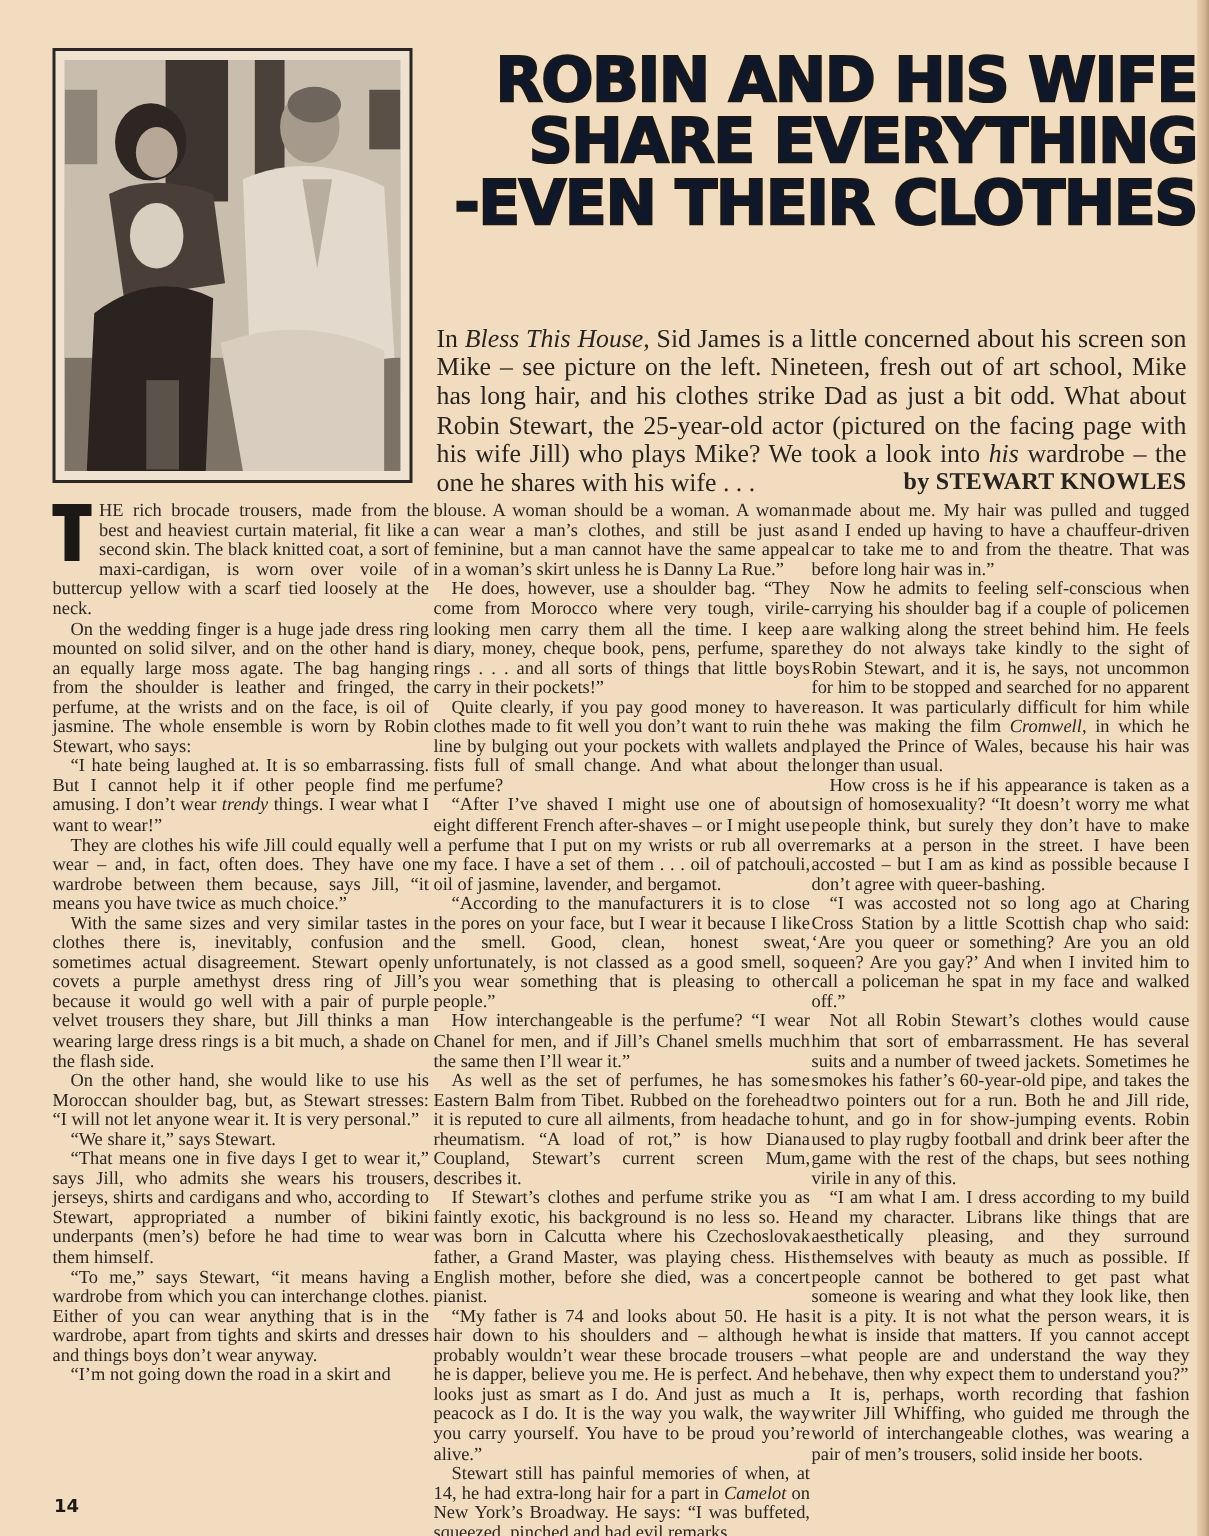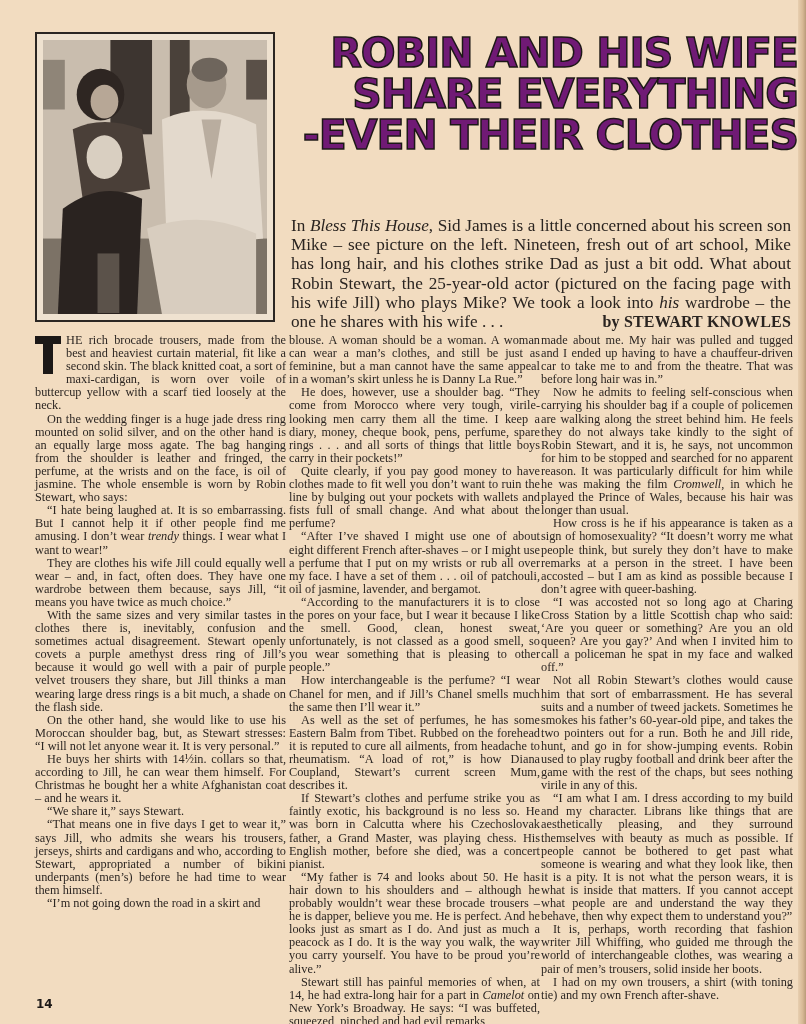--- a/index.html
+++ b/index.html
@@ -7,21 +7,21 @@
     font-family:"Liberation Serif","DejaVu Serif",serif;color:#2a2420;}
   .page-edge{position:absolute;right:0;top:0;width:8px;height:1024px;
     background:linear-gradient(90deg,#e8cfb0,#d6b894 60%,#b89a78);}
   .photo{position:absolute;left:35px;top:32px;width:240px;height:290px;
     border:2px solid #2b2622;background:#efe2d0;box-sizing:border-box;padding:6px;}
   .photo-inner{width:100%;height:100%;position:relative;overflow:hidden;
     background:linear-gradient(180deg,#cfc4b6 0%,#bdb2a3 45%,#a79c8e 100%);}
   .photo-inner svg{width:100%;height:100%;display:block;}
   .headline{position:absolute;left:290px;top:33px;width:508px;text-align:right;
     font-family:"DejaVu Sans","Liberation Sans",sans-serif;font-weight:bold;
-    font-size:41px;line-height:41px;letter-spacing:-1px;color:#701a75;
+    font-size:41px;line-height:41px;letter-spacing:-1px;color:#0f172a;
     transform:scaleX(1.0);transform-origin:right;}
   .headline div{white-space:nowrap;-webkit-text-stroke:1.5px #1c1816;}
   .standfirst{position:absolute;left:291px;top:216px;width:500px;
     font-size:17.2px;line-height:19.2px;text-align:justify;color:#2a2420;}
   .standfirst i{}
   .byline{float:right;font-weight:bold;font-size:16px;letter-spacing:0.2px;}
   .col{position:absolute;top:334px;width:251px;font-size:12.3px;line-height:13.1px;
     text-align:justify;color:#2c2622;}
   .col p{margin:0;text-indent:12px;}
   .col p.noindent{text-indent:0;}
@@ -77,23 +77,23 @@
 <div class="col c1" id="col1">
     <p class="noindent"><span class="dropcap-t" aria-label="T">
         <span class="bar"></span>
         <span class="stem"></span>
       </span><span class="sc">HE</span> rich brocade trousers, made from the best and heaviest curtain material, fit like a second skin. The black knitted coat, a sort of maxi-cardigan, is worn over voile of buttercup yellow with a scarf tied loosely at the neck.</p>
     <p>On the wedding finger is a huge jade dress ring mounted on solid silver, and on the other hand is an equally large moss agate. The bag hanging from the shoulder is leather and fringed, the perfume, at the wrists and on the face, is oil of jasmine. The whole ensemble is worn by Robin Stewart, who says:</p>
     <p>“I hate being laughed at. It is so embarrassing. But I cannot help it if other people find me amusing. I don’t wear <i>trendy</i> things. I wear what I want to wear!”</p>
     <p>They are clothes his wife Jill could equally well wear – and, in fact, often does. They have one wardrobe between them because, says Jill, “it means you have twice as much choice.”</p>
     <p>With the same sizes and very similar tastes in clothes there is, inevitably, confusion and sometimes actual disagreement. Stewart openly covets a purple amethyst dress ring of Jill’s because it would go well with a pair of purple velvet trousers they share, but Jill thinks a man wearing large dress rings is a bit much, a shade on the flash side.</p>
     <p>On the other hand, she would like to use his Moroccan shoulder bag, but, as Stewart stresses: “I will not let anyone wear it. It is very personal.”</p>
-    <p>He buys her shirts with 14½in. collars so that, according to Jill, he can wear them himself. For Christmas he bought her a white Afghanistan coat – and he wears it.</p>
     <p>“We share it,” says Stewart.</p>
     <p>“That means one in five days I get to wear it,” says Jill, who admits she wears his trousers, jerseys, shirts and cardigans and who, according to Stewart, appropriated a number of bikini underpants (men’s) before he had time to wear them himself.</p>
+    <p>“To me,” says Stewart, “it means having a wardrobe from which you can interchange clothes. Either of you can wear anything that is in the wardrobe, apart from tights and skirts and dresses and things boys don’t wear anyway.</p>
     <p>“I’m not going down the road in a skirt and</p>
   </div>
 <div class="col c2" id="col2">
     <p class="noindent">blouse. A woman should be a woman. A woman can wear a man’s clothes, and still be just as feminine, but a man cannot have the same appeal in a woman’s skirt unless he is Danny La Rue.”</p>
     <p>He does, however, use a shoulder bag. “They come from Morocco where very tough, virile-looking men carry them all the time. I keep a diary, money, cheque book, pens, perfume, spare rings . . . and all sorts of things that little boys carry in their pockets!”</p>
     <p>Quite clearly, if you pay good money to have clothes made to fit well you don’t want to ruin the line by bulging out your pockets with wallets and fists full of small change. And what about the perfume?</p>
     <p>“After I’ve shaved I might use one of about eight different French after-shaves – or I might use a perfume that I put on my wrists or rub all over my face. I have a set of them . . . oil of patchouli, oil of jasmine, lavender, and bergamot.</p>
     <p>“According to the manufacturers it is to close the pores on your face, but I wear it because I like the smell. Good, clean, honest sweat, unfortunately, is not classed as a good smell, so you wear something that is pleasing to other people.”</p>
     <p>How interchangeable is the perfume? “I wear Chanel for men, and if Jill’s Chanel smells much the same then I’ll wear it.”</p>
     <p>As well as the set of perfumes, he has some Eastern Balm from Tibet. Rubbed on the forehead it is reputed to cure all ailments, from headache to rheumatism. “A load of rot,” is how Diana Coupland, Stewart’s current screen Mum, describes it.</p>
@@ -102,16 +102,15 @@
     <p>Stewart still has painful memories of when, at 14, he had extra-long hair for a part in <i>Camelot</i> on New York’s Broadway. He says: “I was buffeted, squeezed, pinched and had evil remarks</p>
   </div>
 <div class="col c3" id="col3">
     <p class="noindent">made about me. My hair was pulled and tugged and I ended up having to have a chauffeur-driven car to take me to and from the theatre. That was before long hair was in.”</p>
     <p>Now he admits to feeling self-conscious when carrying his shoulder bag if a couple of policemen are walking along the street behind him. He feels they do not always take kindly to the sight of Robin Stewart, and it is, he says, not uncommon for him to be stopped and searched for no apparent reason. It was particularly difficult for him while he was making the film <i>Cromwell</i>, in which he played the Prince of Wales, because his hair was longer than usual.</p>
     <p>How cross is he if his appearance is taken as a sign of homosexuality? “It doesn’t worry me what people think, but surely they don’t have to make remarks at a person in the street. I have been accosted – but I am as kind as possible because I don’t agree with queer-bashing.</p>
     <p>“I was accosted not so long ago at Charing Cross Station by a little Scottish chap who said: ‘Are you queer or something? Are you an old queen? Are you gay?’ And when I invited him to call a policeman he spat in my face and walked off.”</p>
     <p>Not all Robin Stewart’s clothes would cause him that sort of embarrassment. He has several suits and a number of tweed jackets. Sometimes he smokes his father’s 60-year-old pipe, and takes the two pointers out for a run. Both he and Jill ride, hunt, and go in for show-jumping events. Robin used to play rugby football and drink beer after the game with the rest of the chaps, but sees nothing virile in any of this.</p>
     <p>“I am what I am. I dress according to my build and my character. Librans like things that are aesthetically pleasing, and they surround themselves with beauty as much as possible. If people cannot be bothered to get past what someone is wearing and what they look like, then it is a pity. It is not what the person wears, it is what is inside that matters. If you cannot accept what people are and understand the way they behave, then why expect them to understand you?”</p>
     <p>It is, perhaps, worth recording that fashion writer Jill Whiffing, who guided me through the world of interchangeable clothes, was wearing a pair of men’s trousers, solid inside her boots.</p>
-    <p>I had on my own trousers, a shirt (with toning tie) and my own French after-shave.</p>
   </div>
 
 <div class="pageno">14</div>
 
 </body></html>

